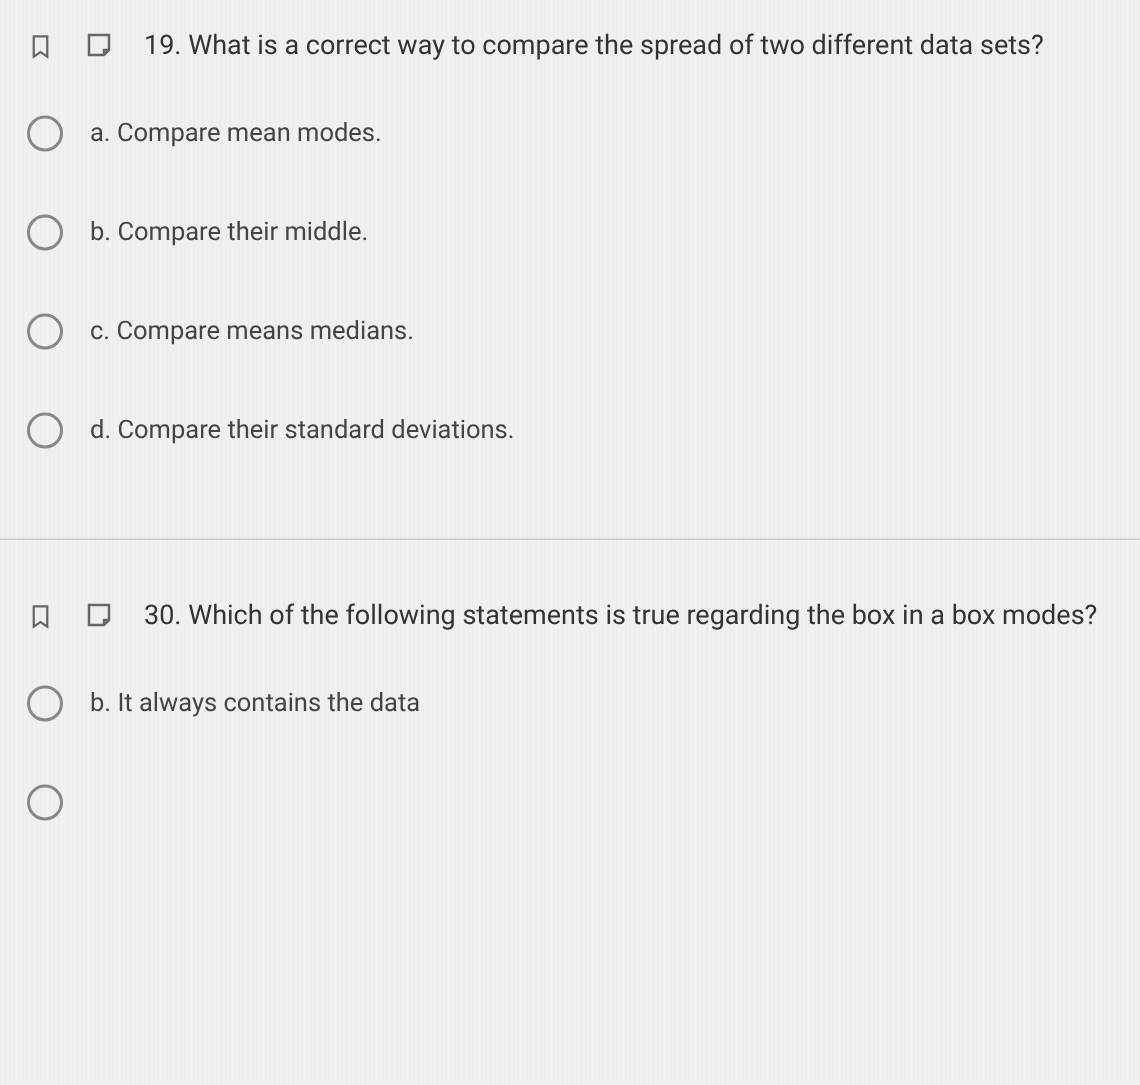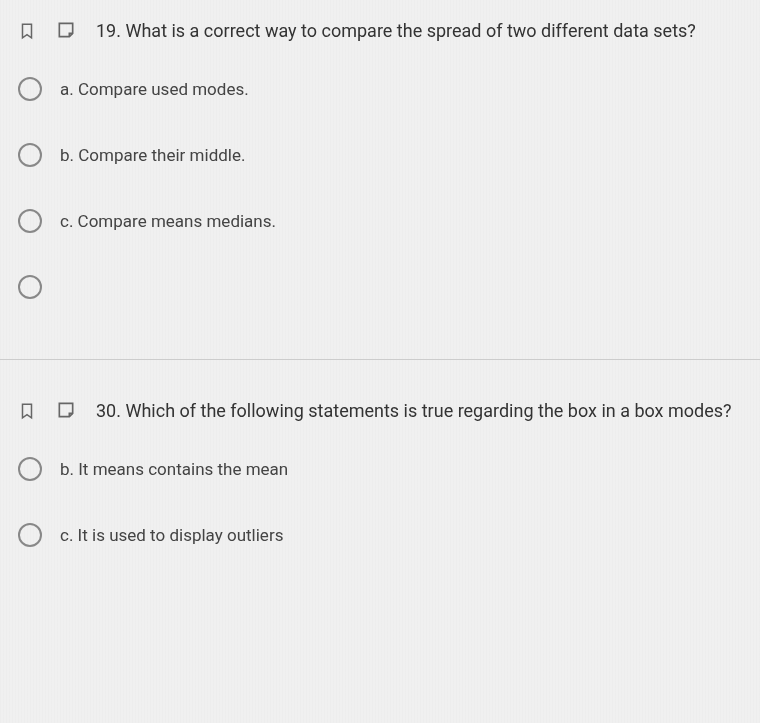--- a/index.html
+++ b/index.html
@@ -103,39 +103,43 @@
     </span>
     <span class="question-text">
       <span>19.</span>
       <span>What is a correct way to compare the spread of two different data sets?</span>
     </span>
   </div>
   <div class="option-row">
     <span class="radio-circle"></span>
     <span class="option-text">
       <span>a.</span>
-      <span>Compare used modes.</span>
+      <span>Compare mean modes.</span>
     </span>
   </div>
   <div class="option-row">
     <span class="radio-circle"></span>
     <span class="option-text">
       <span>b.</span>
       <span>Compare their middle.</span>
     </span>
   </div>
   <div class="option-row">
     <span class="radio-circle"></span>
     <span class="option-text">
       <span>c.</span>
       <span>Compare means medians.</span>
     </span>
   </div>
   <div class="option-row">
     <span class="radio-circle"></span>
+    <span class="option-text">
+      <span>d.</span>
+      <span>Compare their standard deviations.</span>
+    </span>
   </div>
 </div>
 
 <div class="question-block">
   <div class="question-header">
     <span class="bookmark-icon">
       <svg viewBox="0 0 24 24" fill="none" stroke="currentColor" stroke-width="2">
         <path d="M6 3h12v18l-6-4-6 4V3z"></path>
       </svg>
     </span>
@@ -147,23 +151,19 @@
     </span>
     <span class="question-text">
       <span>30.</span>
       <span>Which of the following statements is true regarding the box in a box modes?</span>
     </span>
   </div>
   <div class="option-row">
     <span class="radio-circle"></span>
     <span class="option-text">
       <span>b.</span>
-      <span>It means contains the mean</span>
+      <span>It always contains the data</span>
     </span>
   </div>
   <div class="option-row">
     <span class="radio-circle"></span>
-    <span class="option-text">
-      <span>c.</span>
-      <span>It is used to display outliers</span>
-    </span>
   </div>
 </div>
 
 </body></html>

